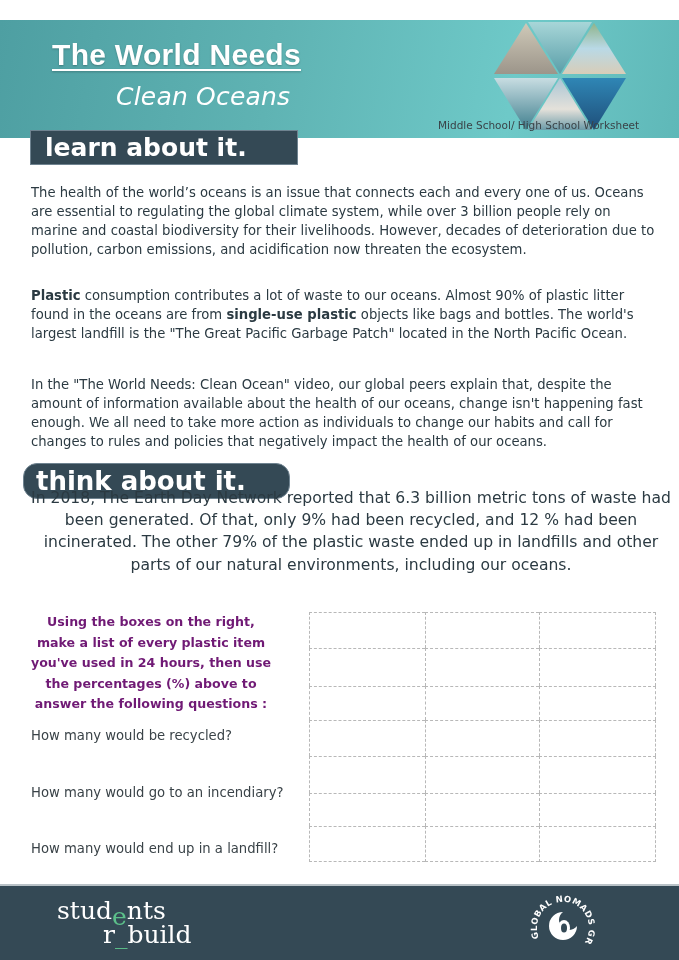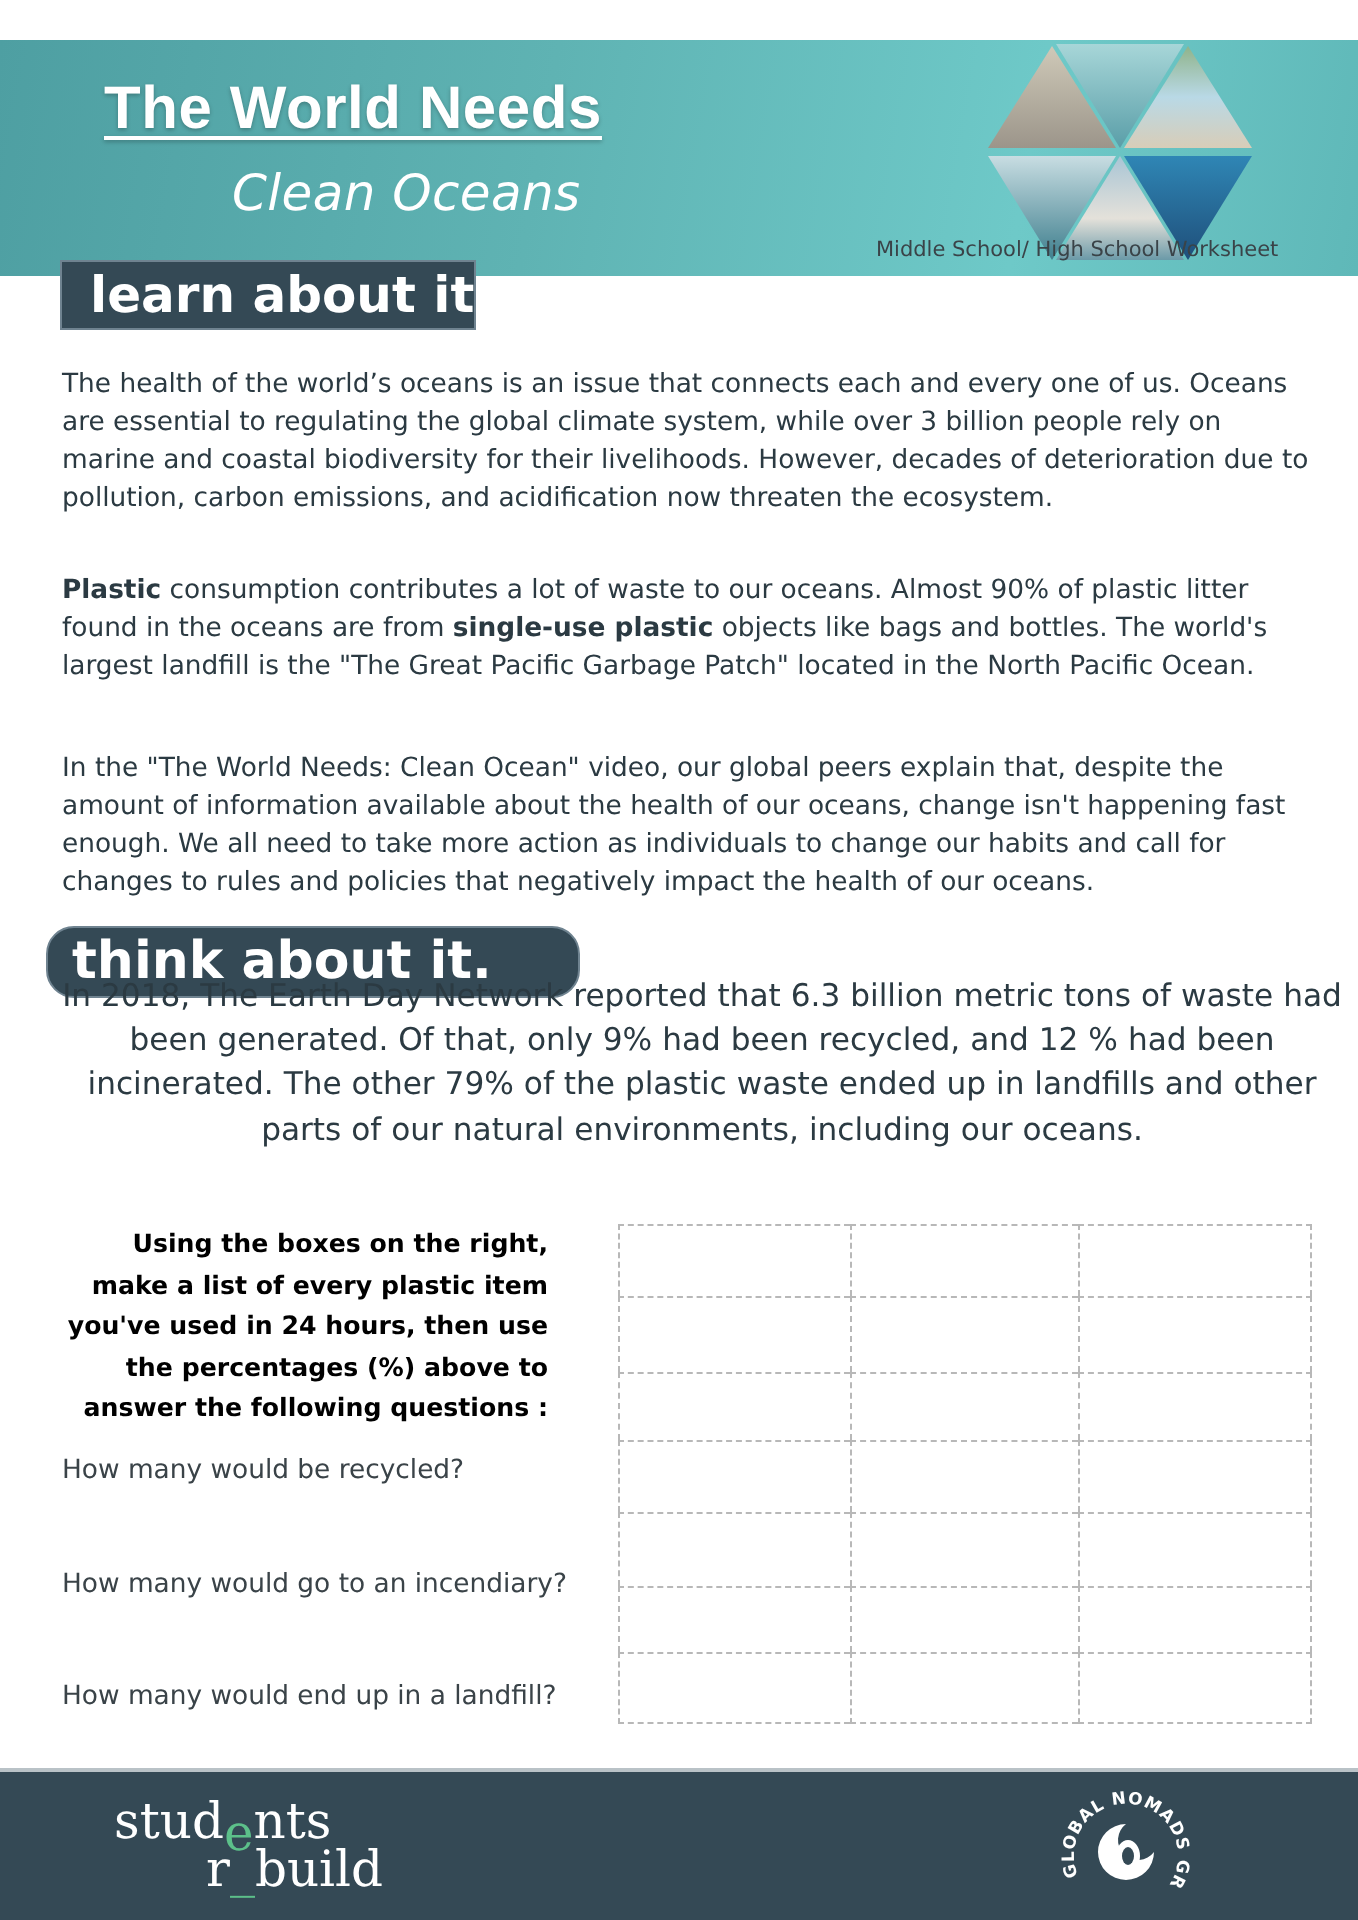--- a/index.html
+++ b/index.html
@@ -4,29 +4,29 @@
 <style>
   html, body { margin:0; padding:0; }
   body { width:679px; height:960px; position:relative; overflow:hidden; background:#ffffff; font-family:"DejaVu Sans", sans-serif; color:#2b3a42; }
   .header { position:absolute; left:0; top:0; width:679px; height:118px;
     background: linear-gradient(100deg, #4e9fa2 0%, #5fb3b3 40%, #6ec9c8 75%, #5fb8b8 100%); margin-top: 20px; }
   .title-main { position:absolute; left:52px; top:18px; font-family:"Liberation Sans", sans-serif; font-weight:bold; font-size:30px; color:#ffffff; letter-spacing:0.3px; text-decoration:underline; text-decoration-thickness:2px; text-underline-offset:4px; text-shadow:0 1px 2px rgba(0,0,0,0.25); white-space:nowrap; }
   .title-sub { position:absolute; left:116px; top:62px; font-family:"DejaVu Sans", sans-serif; font-style:italic; font-weight:300; font-size:25px; color:#ffffff; white-space:nowrap; letter-spacing:0.2px; }
   .hex { position:absolute; left:492px; top:0px; width:136px; height:112px; }
   .tagline { position:absolute; left:438px; top:119px; font-size:10.5px; color:#3a4348; white-space:nowrap; }
   .section-label { position:absolute; background:#344955; color:#ffffff; font-family:"DejaVu Sans", sans-serif; font-weight:600; white-space:nowrap; border:1px solid #6f8390; box-sizing:border-box; }
-  .learn { left:30px; top:130px; width:208px; height:35px; font-size:25px; line-height:33px; padding-left:14px; }
+  .learn { left:30px; top:130px; width:268px; height:35px; font-size:25px; line-height:33px; padding-left:14px; }
   .think { left:23px; top:463px; width:267px; height:36px; font-size:26px; line-height:34px; padding-left:12px;border-radius:14px; }
   .para { position:absolute; left:31px; width:630px; font-size:13.2px; line-height:19px; color:#2b3a42; }
   .p1 { top:183px; }
   .p2 { top:286px; }
   .p3 { top:375px; }
   .para b { font-weight:bold; }
   .think-para { position:absolute; left:31px; top:487px; width:640px; font-size:15.6px; line-height:22.2px; color:#2b3a42;text-align:center; }
-  .instructions { position:absolute; left:28px; top:612px; width:246px; text-align:right; font-weight:bold; font-size:12.6px; line-height:20.5px; color:#000000; }
+  .instructions { position:absolute; left:28px; top:612px; width:246px; text-align:center; font-weight:bold; font-size:12.6px; line-height:20.5px; color:#701a75; }
   .question { position:absolute; left:31px; font-size:13.2px; color:#3a4348; white-space:nowrap; }
   .q1 { top:728px; }
   .q2 { top:785px; }
   .q3 { top:841px; }
   .grid { position:absolute; left:309px; top:612px; width:347px; height:250px; display:grid; grid-template-columns: 116px 114px 117px; grid-template-rows: 36px 38px 34px 36px 37px 33px 36px; }
   .cell { border-left:1px dashed #b8b8b8; border-top:1px dashed #b8b8b8; box-sizing:border-box; }
   .cell.r { border-right:1px dashed #b8b8b8; }
   .cell.b { border-bottom:1px dashed #b8b8b8; }
   .footer { position:absolute; left:0; top:884px; width:679px; height:76px; background:#344955; border-top:2px solid #b9c2c7; box-sizing:border-box; }
   .logo-sr { position:absolute; left:57px; top:12px; width:180px; height:55px; font-family:"DejaVu Serif", serif; color:#ffffff; }

